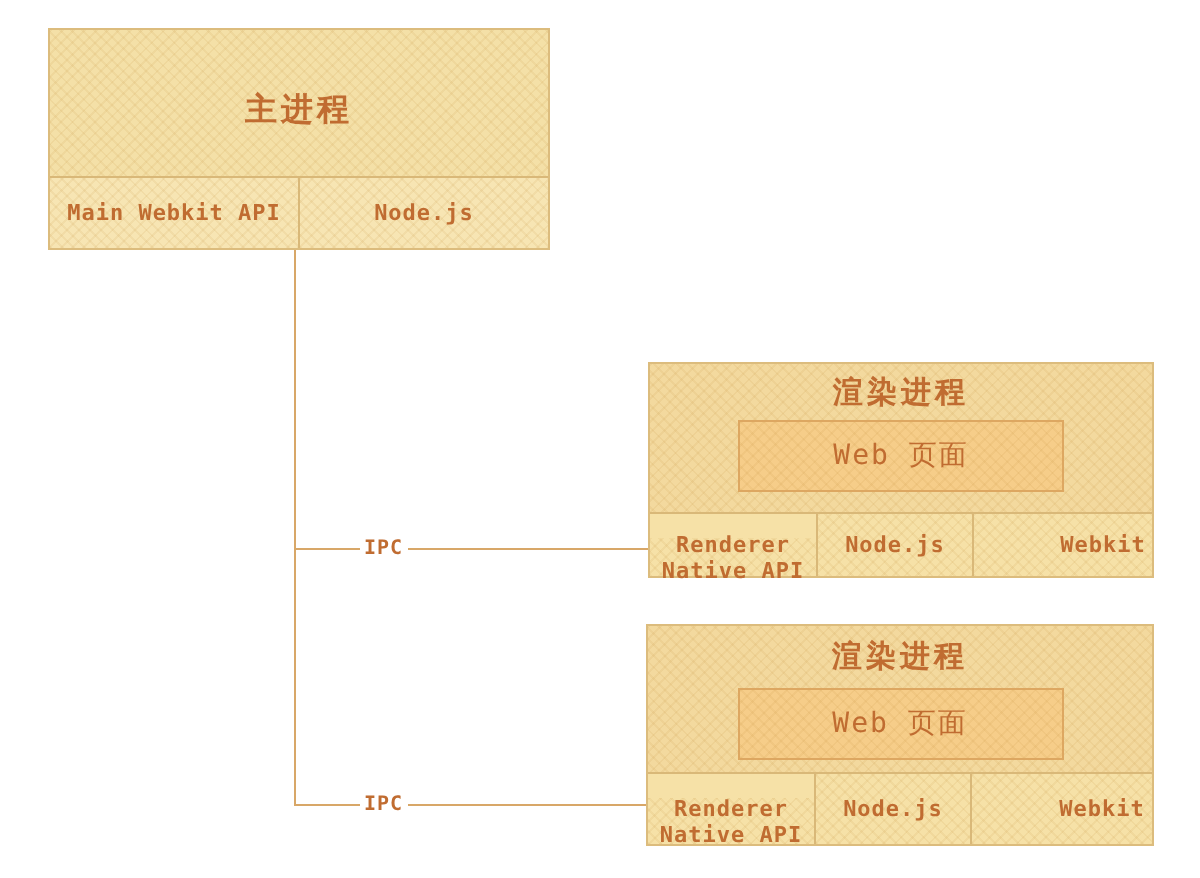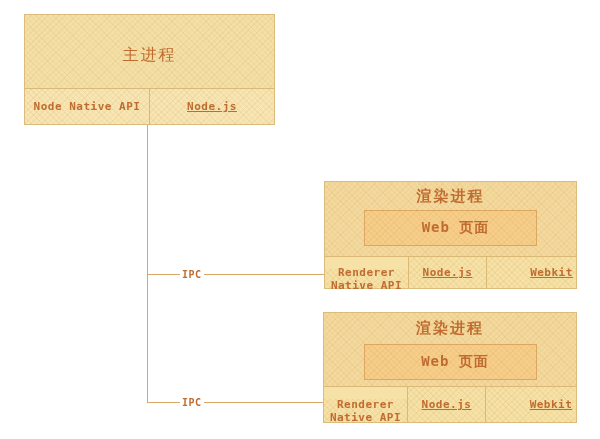--- a/index.html
+++ b/index.html
@@ -30,38 +30,38 @@
       repeating-linear-gradient(135deg, rgba(193,140,55,0.10) 0, rgba(193,140,55,0.10) 1px, transparent 1px, transparent 4px);
   }
   .main-box {
     left: 24px; top: 14px; width: 251px; height: 111px;
     background-color: var(--main-fill, #f4e0a7);
   }
   .main-box .box-title {
     flex: 1;
     display: flex; align-items: center; justify-content: center;
     padding-top: 8px;
-    font-size: 16px; font-weight: 400; letter-spacing: 2px;
+    font-size: 16px; font-weight: 700; letter-spacing: 2px;
   }
   .subrow {
     border-top: 1px solid var(--divider, #d9b878);
     display: flex;
     box-sizing: border-box;
   }
   .main-box .subrow {
     height: 36px;
     background-color: var(--main-subrow, #f7e5b3);
   }
   .cell {
     display: flex; align-items: center; justify-content: center;
     font-size: 11px; font-weight: 700; letter-spacing: 0.5px;
     text-align: center; line-height: 13px;
     box-sizing: border-box;
   }
-  .cell + .cell { border-left: 1px solid var(--divider, #d9b878); text-decoration: underline; }
+  .cell + .cell { border-left: 1px solid var(--divider, #d9b878); }
   .main-box .cell-0 { width: 124px; flex: none; }
   .main-box .cell-1 { flex: 1; }
 
   .renderer-box {
     background-color: var(--renderer-fill, #f3d99e);
   }
   .renderer-box.r1 { left: 324px; top: 181px; width: 253px; height: 108px; }
   .renderer-box.r2 { left: 323px; top: 312px; width: 254px; height: 111px; }
   .renderer-box .box-title {
     height: 28px;
@@ -69,23 +69,22 @@
     font-size: 15px; font-weight: 700; letter-spacing: 2px;
     flex: none;
   }
   .r2 .box-title { height: 31px; }
   .web-box {
     margin: 0 auto;
     width: 161px; height: 34px;
     border: 1px solid var(--web-border, #dda761);
     background-color: var(--web-fill, #f6cd89);
     display: flex; align-items: center; justify-content: center;
-    font-size: 14px; font-weight: 700; letter-spacing: 1px;
+    font-size: 14px; font-weight: 400; letter-spacing: 1px;
     flex: none;
-    padding-left: 10px;
   }
   .renderer-box .subrow {
     margin-top: auto;
     background-color: var(--renderer-subrow, #f6e1a7);
   }
   .r1 .subrow { height: 32px; }
   .r2 .subrow { height: 36px; }
   .renderer-box .cell-0 { width: 83px; flex: none; padding: 0 2px; margin-top: 12px; }
   .renderer-box .cell-1 { width: 78px; flex: none; }
   .renderer-box .cell-2 { flex: 1; padding-left: 40px; }
@@ -115,21 +114,21 @@
   .ipc-label.ipc2 { left: 180px; top: 396px; }
 </style>
 </head>
 <body>
 
 <div class="canvas">
 
   <div class="box main-box hatch">
     <div class="box-title">主进程</div>
     <div class="subrow">
-      <div class="cell cell-0 hatch">Node Native API</div>
+      <div class="cell cell-0 hatch">Main Webkit API</div>
       <div class="cell cell-1 hatch">Node.js</div>
     </div>
   </div>
 
   <div class="vline"></div>
   <div class="hline h1"></div>
   <div class="hline h2"></div>
   <div class="ipc-label ipc1">IPC</div>
   <div class="ipc-label ipc2">IPC</div>
 

